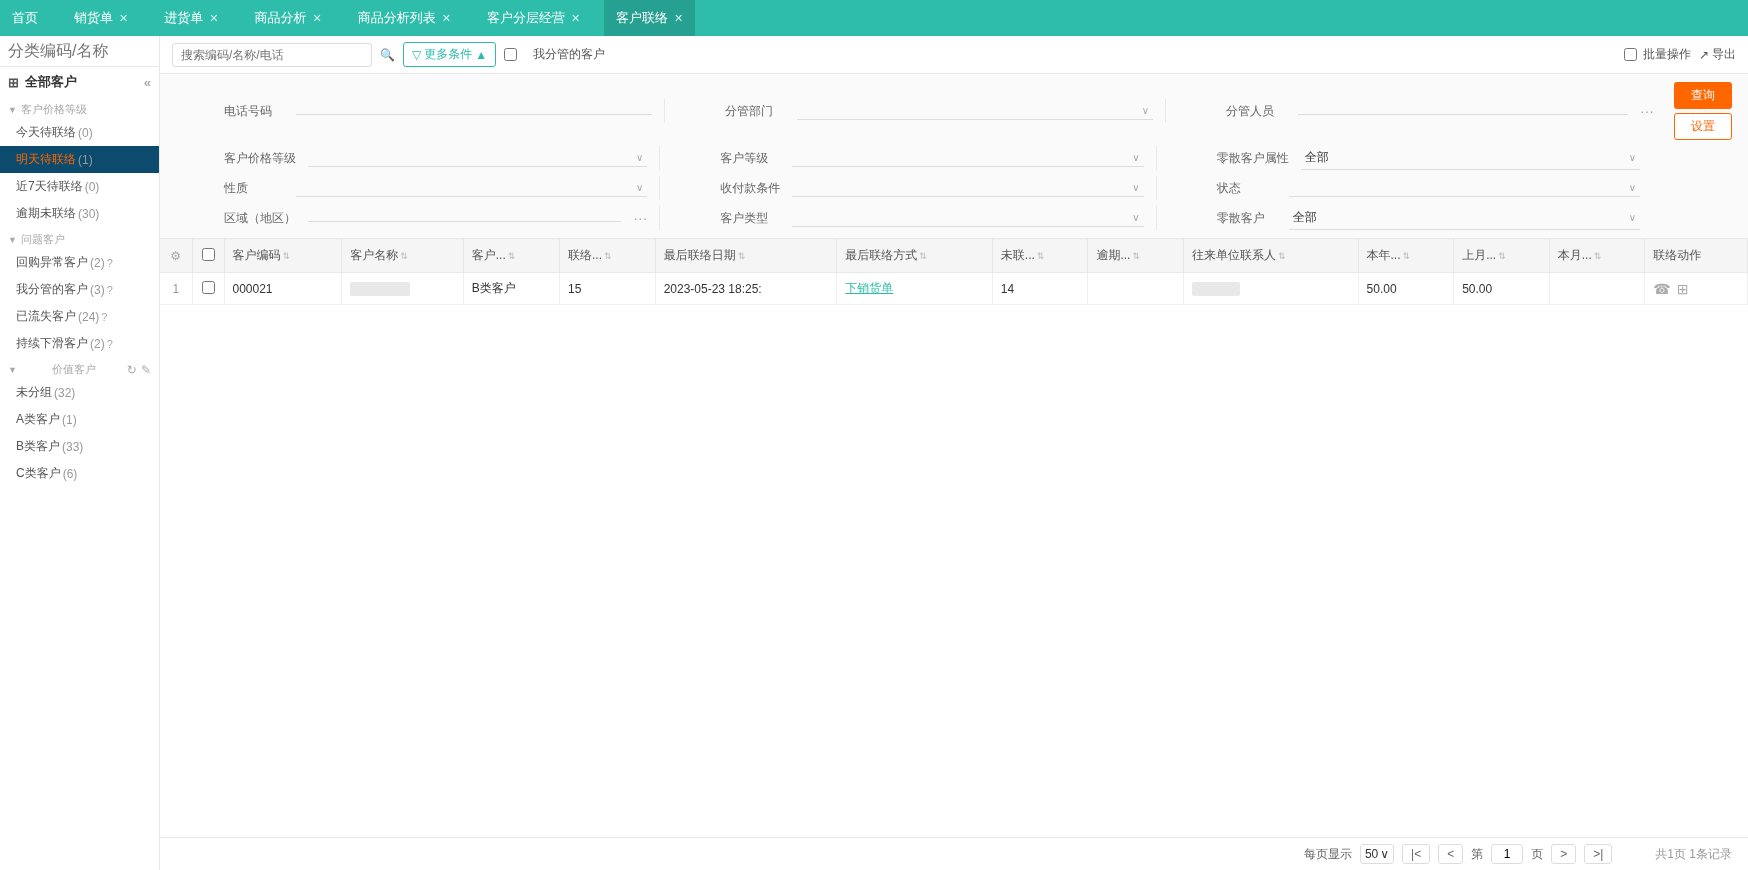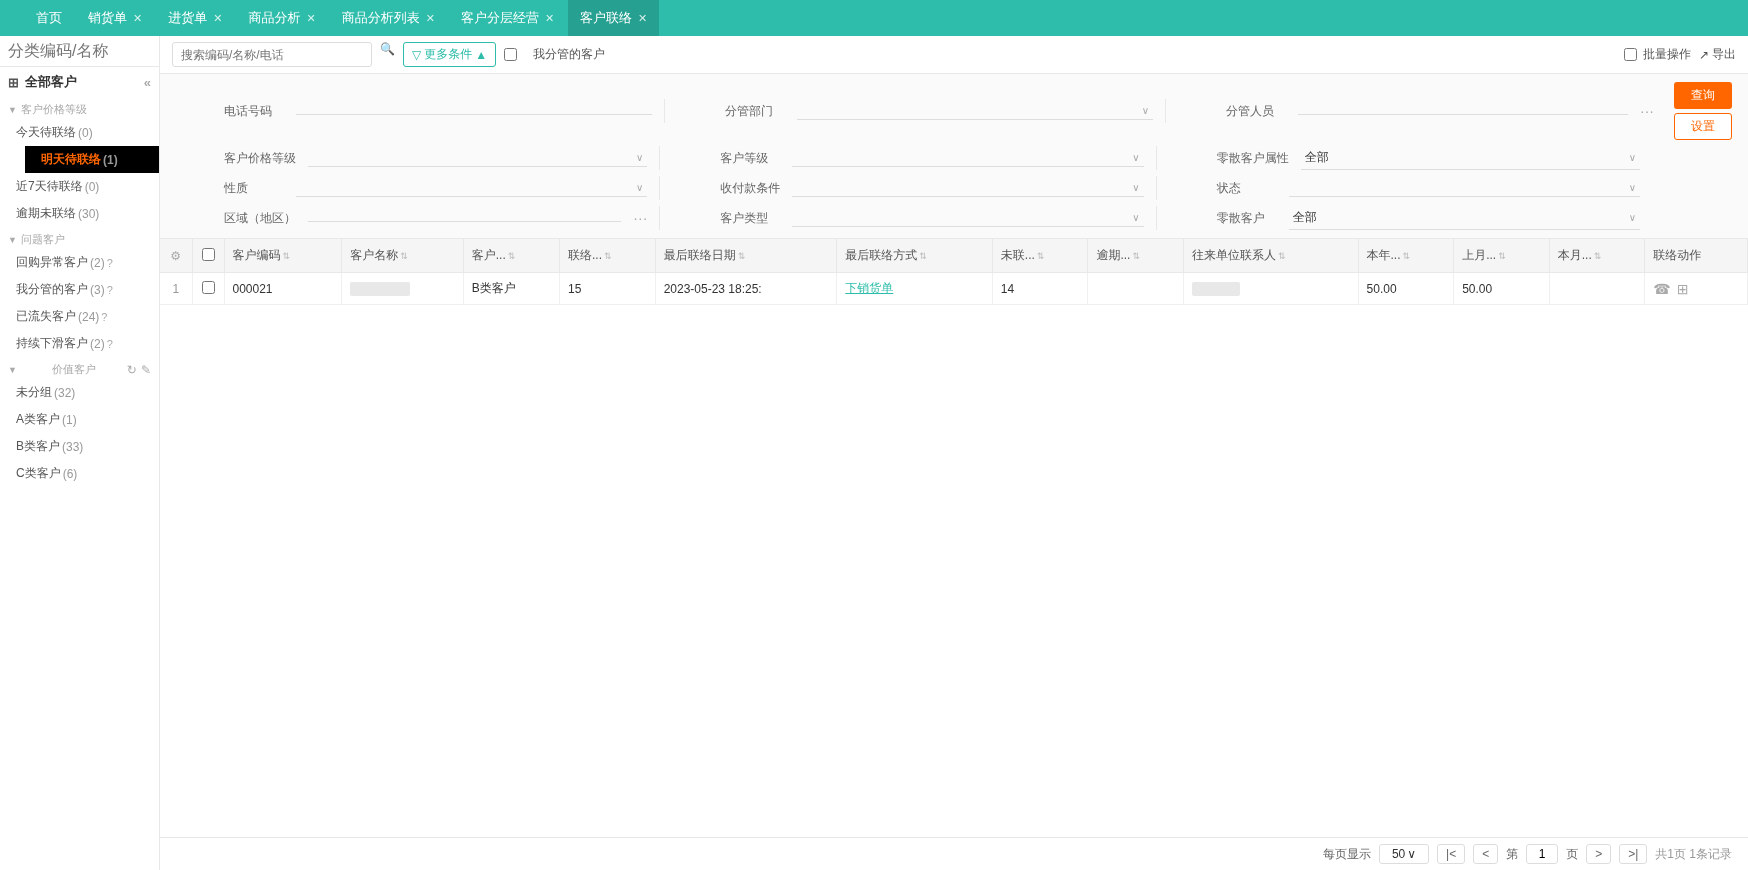--- a/index.html
+++ b/index.html
@@ -4,22 +4,22 @@
   <style>
     * { box-sizing: border-box; margin: 0; padding: 0; }
     body { font-family: "Microsoft YaHei", Arial, sans-serif; font-size: 12px; color: #333; background: #f5f5f5; overflow: hidden; }
 
     
     .top-nav {
       background: #2dbdaa;
       height: 36px;
       display: flex;
       align-items: center;
-      padding: 0 24px;
-      gap: 2px;
+      padding: 0 0;
+      gap: 12px;
     }
     .nav-item {
       color: #fff;
       padding: 0 12px;
       height: 36px;
       display: flex;
       align-items: center;
       cursor: pointer;
       font-size: 13px;
       white-space: nowrap;
@@ -82,37 +82,38 @@
     }
 
     .sidebar-item {
       padding: 5px 8px 5px 16px;
       cursor: pointer;
       color: #555;
       font-size: 12px;
       display: flex;
       align-items: center;
     }
-    .sidebar-item.active { background: #000000; color: #ff6600; font-weight: bold; margin-left: 25px; }
+    .sidebar-item.active { background: #0c4a6e; color: #ff6600; font-weight: normal; }
     .sidebar-item .count { color: #999; margin-left: 2px; }
 
     
     .content {
       flex: 1;
       display: flex;
       flex-direction: column;
       overflow: hidden;
     }
 
     
     .filter-bar {
       background: #fff;
       border-bottom: 1px solid #e8e8e8;
       padding: 6px 12px;
       display: flex;
+      align-items: center;
       gap: 8px;
     }
     .filter-search-input {
       border: 1px solid #ddd;
       border-radius: 3px;
       padding: 4px 8px;
       font-size: 12px;
       width: 200px;
       color: #999;
       outline: none;
@@ -273,21 +274,21 @@
       display: flex;
       align-items: center;
       justify-content: flex-end;
       gap: 8px;
       font-size: 12px;
     }
     .page-size-label { color: #666; }
     .page-size-select {
       border: 1px solid #ddd;
       border-radius: 3px;
-      padding: 2px 12px;
+      padding: 2px 4px;
       font-size: 12px;
       color: #333;
       cursor: pointer;
       display: flex;
       align-items: center;
       gap: 2px;
     }
     .page-nav-btn {
       border: 1px solid #ddd;
       border-radius: 3px;
@@ -300,21 +301,21 @@
     .page-num-label { color: #666; }
     .page-input {
       border: 1px solid #ddd;
       border-radius: 3px;
       padding: 2px 4px;
       font-size: 12px;
       width: 32px;
       text-align: center;
       outline: none;
     }
-    .total-label { color: #999; }
+    .total-label { color: #999; margin-left: 35px; }
 
     
     .table-area::-webkit-scrollbar { height: 6px; width: 6px; }
     .table-area::-webkit-scrollbar-track { background: #f0f0f0; }
     .table-area::-webkit-scrollbar-thumb { background: #ccc; border-radius: 3px; }
 
     .gear-icon { color: #aaa; cursor: pointer; }
     .col-sort { font-size: 9px; color: #bbb; margin-left: 2px; }
 
     .filter-dots { color: #aaa; cursor: pointer; font-size: 14px; }

